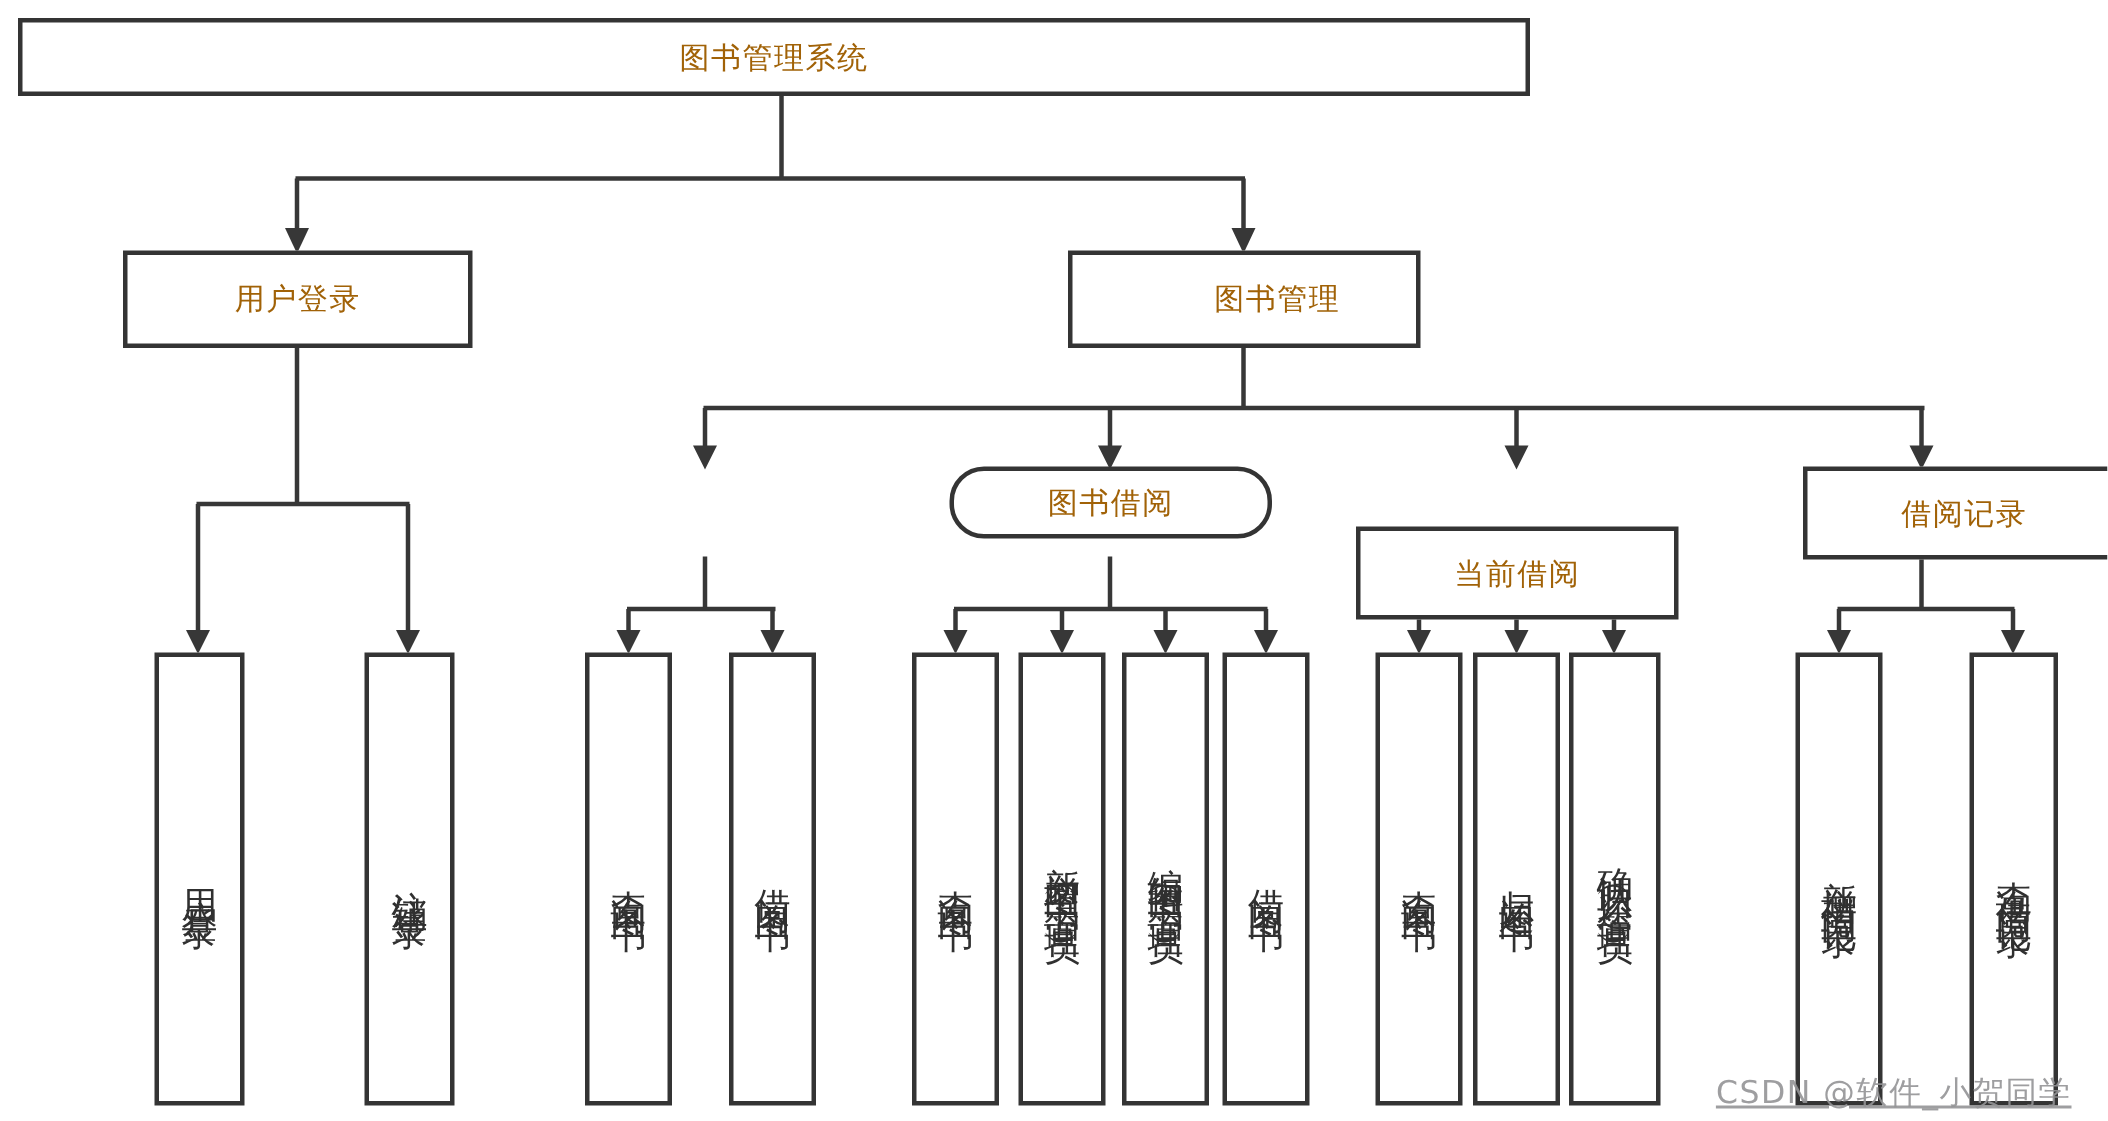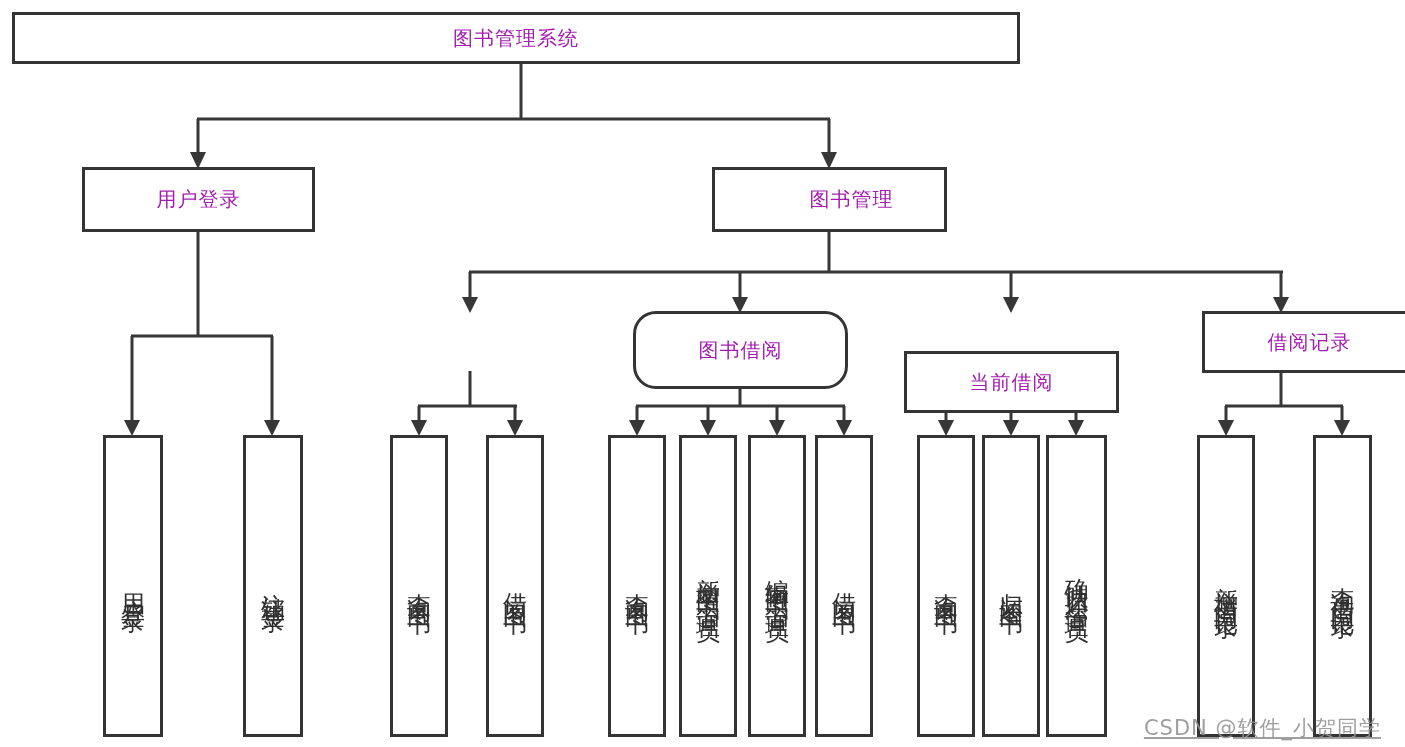--- a/index.html
+++ b/index.html
@@ -6,21 +6,21 @@
   #stage {
     position:relative; width:1405px; height:747px; background:#ffffff;
     font-family:"DejaVu Sans","Liberation Sans",sans-serif;
     overflow:hidden;
   }
   svg.connectors { position:absolute; left:0; top:0; z-index:1; }
   svg.connectors line { stroke:#373737; stroke-width:3; }
   svg.connectors polygon { fill:#373737; }
   .box {
     position:absolute; z-index:2; box-sizing:border-box;
-    border:3px solid #343434; background:#ffffff; color:#a21caf;
+    border:3px solid #343434; background:#ffffff; color:#a16207;
     display:flex; align-items:center; justify-content:center;
     text-align:center;
   }
   .h-label { font-size:20px; letter-spacing:1px; white-space:nowrap; }
   .leaf {
     writing-mode:vertical-rl; text-orientation:mixed;
     font-size:24px; letter-spacing:6px; line-height:1;
     color:#303030;
   }
   .watermark {
@@ -96,21 +96,21 @@
     <polygon points="1218,420 1234,420 1226,436"></polygon>
     <line x1="1342" y1="406" x2="1342" y2="421"></line>
     <polygon points="1334,420 1350,420 1342,436"></polygon>
   </svg>
 
   <div class="box h-label" style="left:12px; top:12px; width:1008px; height:52px;">图书管理系统</div>
 
   <div class="box h-label" style="left:82px; top:167px; width:233px; height:65px;">用户登录</div>
   <div class="box h-label" style="left:712px; top:167px; width:235px; height:65px;padding-left:44px;">图书管理</div>
 
-  <div class="box h-label" style="left:633px; top:311px; width:215px; height:78px;border-radius:23px;">图书借阅</div>
+  <div class="box h-label" style="left:633px; top:311px; width:215px; height:48px;border-radius:23px;">图书借阅</div>
   <div class="box h-label" style="left:904px; top:311px; width:215px; height:62px;margin-top:40px;">当前借阅</div>
   <div class="box h-label" style="left:1202px; top:311px; width:215px; height:62px;">借阅记录</div>
 
   <div class="box leaf" style="left:103px; top:435px; width:60px; height:302px;">用户登录</div>
   <div class="box leaf" style="left:243px; top:435px; width:60px; height:302px;">注销登录</div>
 
   <div class="box leaf" style="left:390px; top:435px; width:58px; height:302px;">查询图书</div>
   <div class="box leaf" style="left:486px; top:435px; width:58px; height:302px;">借阅图书</div>
 
   <div class="box leaf" style="left:608px; top:435px; width:58px; height:302px;">查询图书</div>

